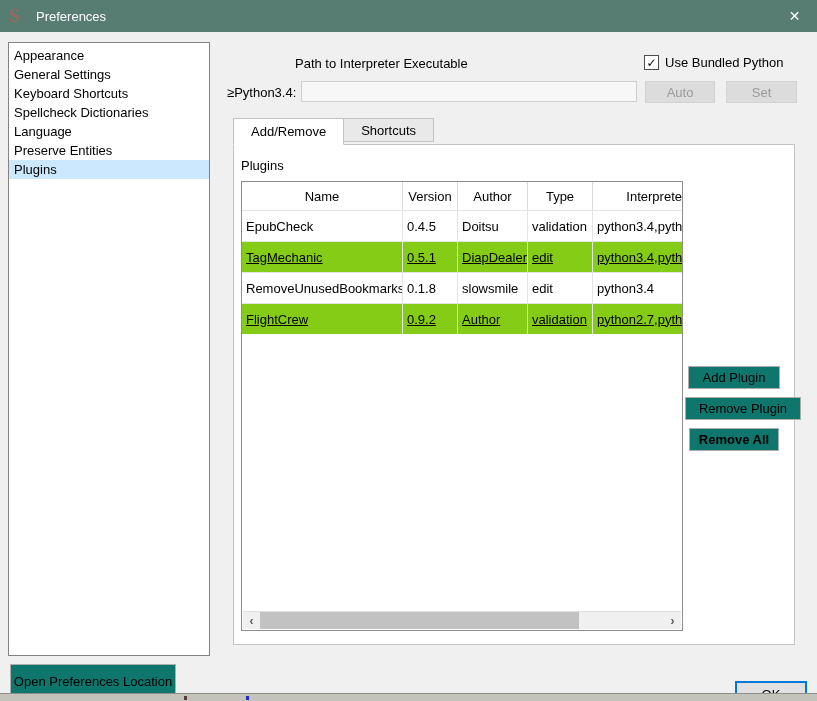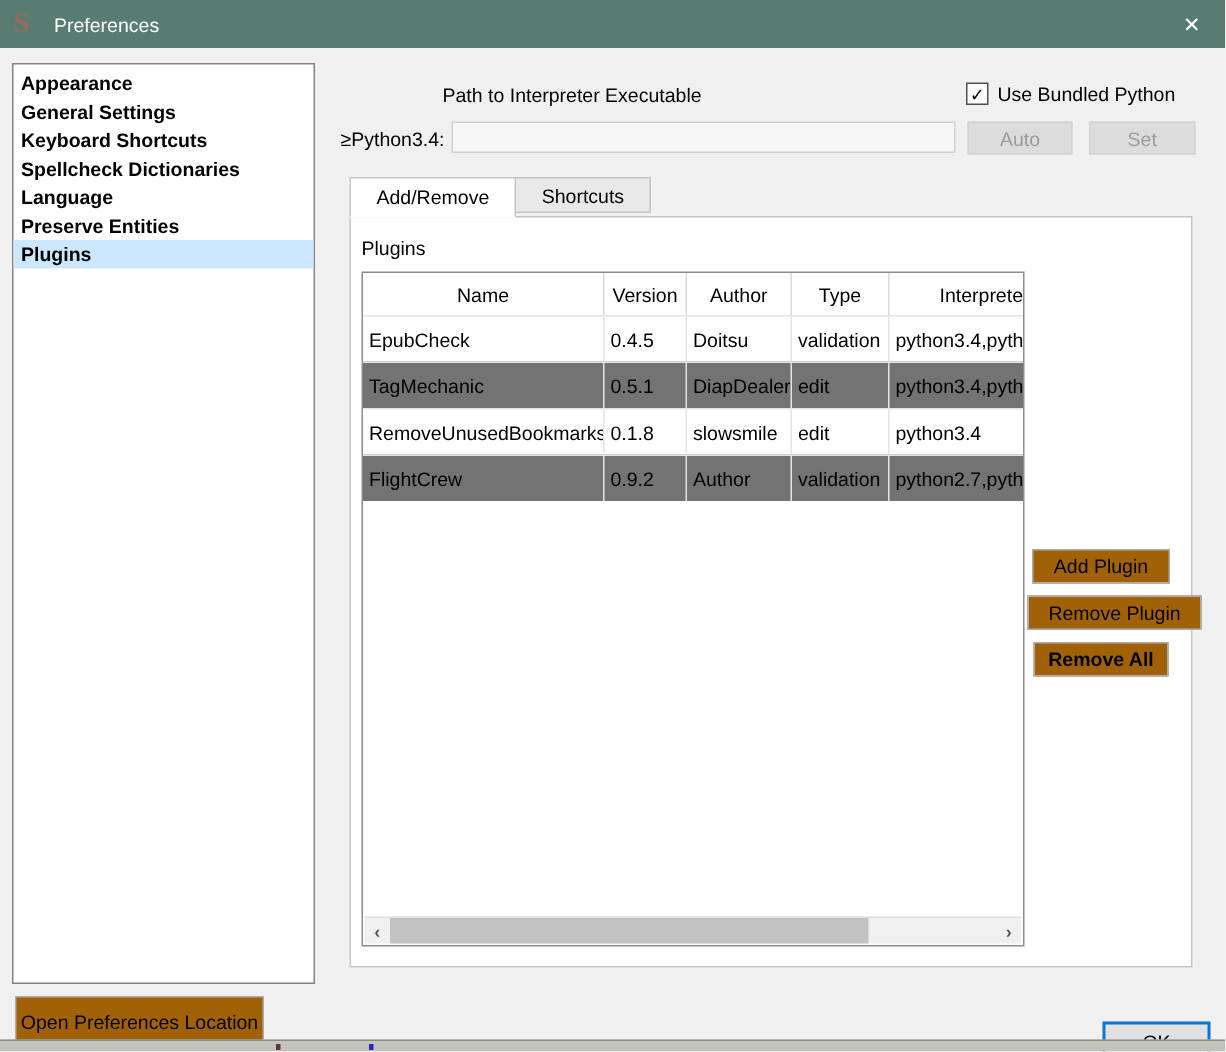--- a/index.html
+++ b/index.html
@@ -11,21 +11,21 @@
   
   .titlebar{position:absolute;left:0;top:0;width:817px;height:32px;background:#577d72;
     display:flex;align-items:center;}
   .titlebar .logo{font-family:"Liberation Serif","DejaVu Serif",serif;font-weight:bold;
     font-size:19px;color:#9c685c;margin-left:9px;width:20px;}
   .titlebar .title{color:#ffffff;font-size:13px;margin-left:7px;flex:1;}
   .titlebar .close{width:45px;height:32px;display:flex;align-items:center;justify-content:center;
     color:#ffffff;font-size:14px;cursor:default;}
   
   .sidebar{position:absolute;left:8px;top:42px;width:202px;height:614px;background:#ffffff;
-    border:1px solid #828282;box-sizing:border-box;padding-top:3px;font-weight:bold;}
+    border:1px solid #828282;box-sizing:border-box;padding-top:3px;}
   .side-item{height:19px;line-height:19px;padding-left:5px;white-space:nowrap;}
   .side-item.selected{background:#cbe8ff;}
   
   .path-label{position:absolute;left:295px;top:56px;}
   .bundled{position:absolute;left:644px;top:55px;display:flex;align-items:center;}
   .cbx{width:13px;height:13px;border:1px solid #4d4d4d;background:#ffffff;display:inline-flex;
     align-items:center;justify-content:center;font-size:12px;line-height:12px;margin-right:6px;}
   .py-label{position:absolute;left:227px;top:85px;}
   .path-input{position:absolute;left:301px;top:81px;width:336px;height:21px;box-sizing:border-box;
     background:#f7f7f7;border:1px solid #cfcfcf;font-family:inherit;font-size:13px;padding:0 4px;}
@@ -40,35 +40,35 @@
   .tab.inactive{background:#e9e9e9;height:24px;border-left:none;}
   .pane{position:absolute;left:233px;top:144px;width:562px;height:501px;background:#ffffff;
     border:1px solid #c3c3c3;box-sizing:border-box;z-index:1;}
   .plugins-title{position:absolute;left:241px;top:158px;z-index:2;}
   
   .ptable{position:absolute;left:241px;top:181px;width:442px;height:450px;background:#ffffff;
     border:1px solid #8c8c8c;box-sizing:border-box;z-index:2;overflow:hidden;}
   .tr{display:grid;grid-template-columns:161px 55px 70px 65px 89px;}
   .tr.head{height:28px;}
   .tr.rowline{height:30px;border-top:1px solid #e4e4e4;}
-  .tr.alt{background:#737373;}
+  .tr.alt{background:#84cc16;text-decoration:underline;}
   .th,.td{display:flex;align-items:center;white-space:nowrap;overflow:hidden;box-sizing:border-box;}
   .th{justify-content:center;border-right:1px solid #d9d9d9;}
   .th:last-child{border-right:none;justify-content:flex-end;}
   .td{justify-content:flex-start;padding-left:4px;border-right:1px solid #e4e4e4;}
   .td:last-child{border-right:none;}
   
   .hscroll{position:absolute;left:1px;right:1px;bottom:1px;height:17px;background:#f0f0f0;
     border-top:1px solid #e0e0e0;display:flex;align-items:center;}
   .harrow{width:17px;height:17px;display:flex;align-items:center;justify-content:center;
     color:#555;font-size:12px;font-weight:bold;}
   .htrack{position:relative;flex:1;height:17px;}
   .hthumb{position:absolute;left:0;top:0;height:17px;width:79%;background:#c2c2c2;}
   
-  .btn{background:#a16207;border:1px solid #adadad;box-sizing:border-box;font-family:inherit;
+  .btn{background:#0f766e;border:1px solid #adadad;box-sizing:border-box;font-family:inherit;
     font-size:13px;display:flex;align-items:center;justify-content:center;}
   .plugin-btn{position:absolute;z-index:2;height:23px;}
   
   .open-prefs{position:absolute;left:10px;top:664px;width:166px;height:35px;}
   .ok-wrap{position:absolute;left:735px;top:661px;width:72px;height:27px;border:2px solid #0078d7;
     box-sizing:border-box;background:#e1e1e1;display:flex;align-items:center;justify-content:center;margin-top:20px;}
   
   .bottom-strip{position:absolute;left:0;top:693px;width:817px;height:8px;background:#c3c2bb;
     border-top:1px solid #8f8f8a;}
   .strip-mark{position:absolute;top:2px;width:3px;height:4px;}

